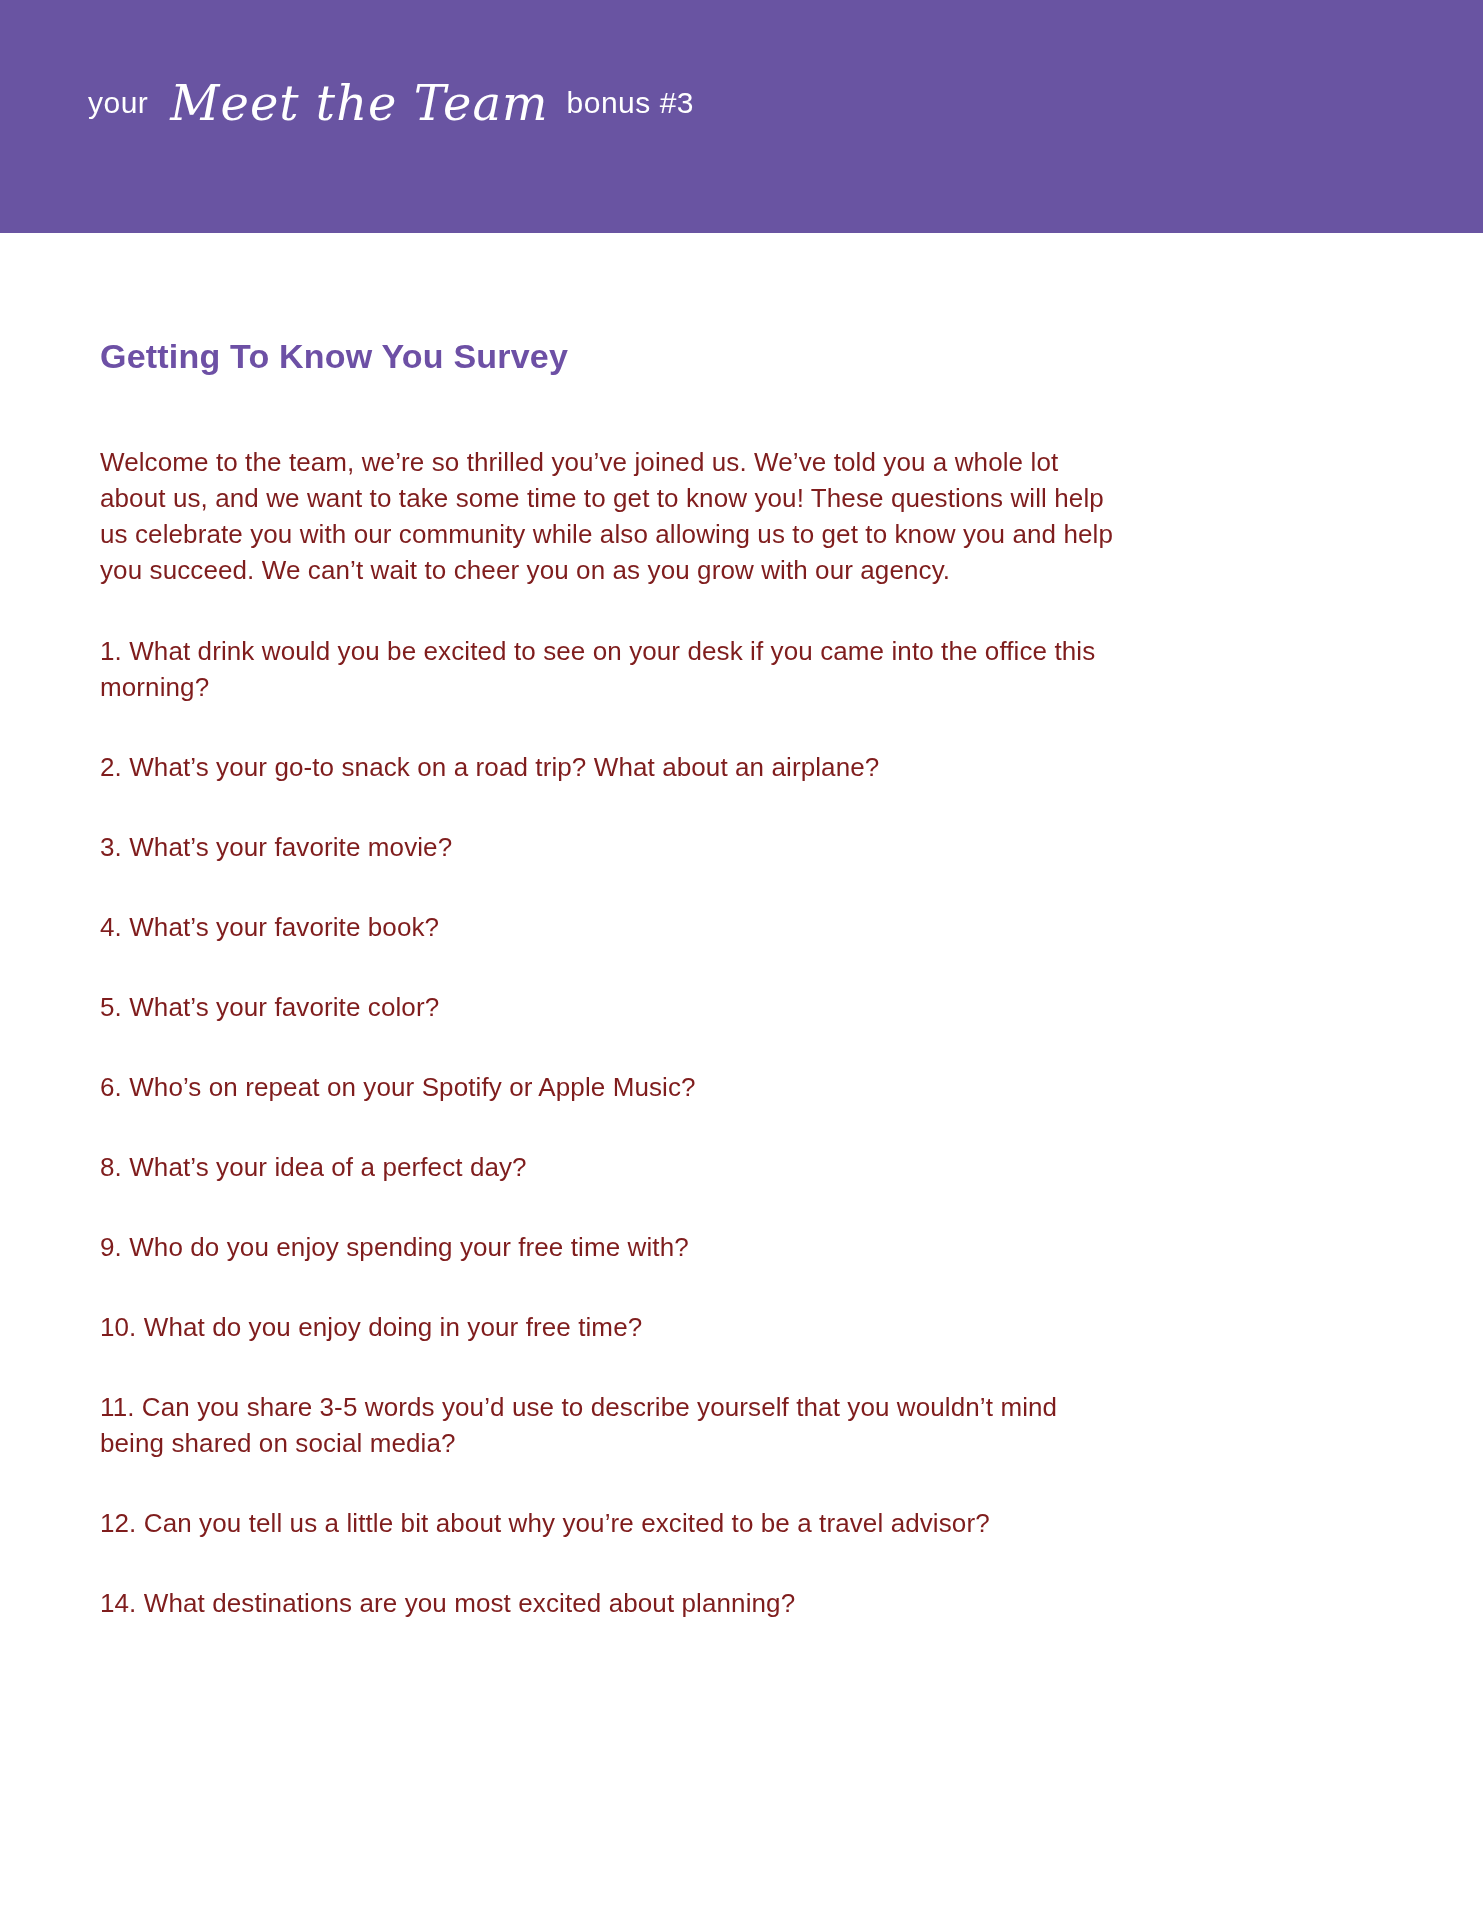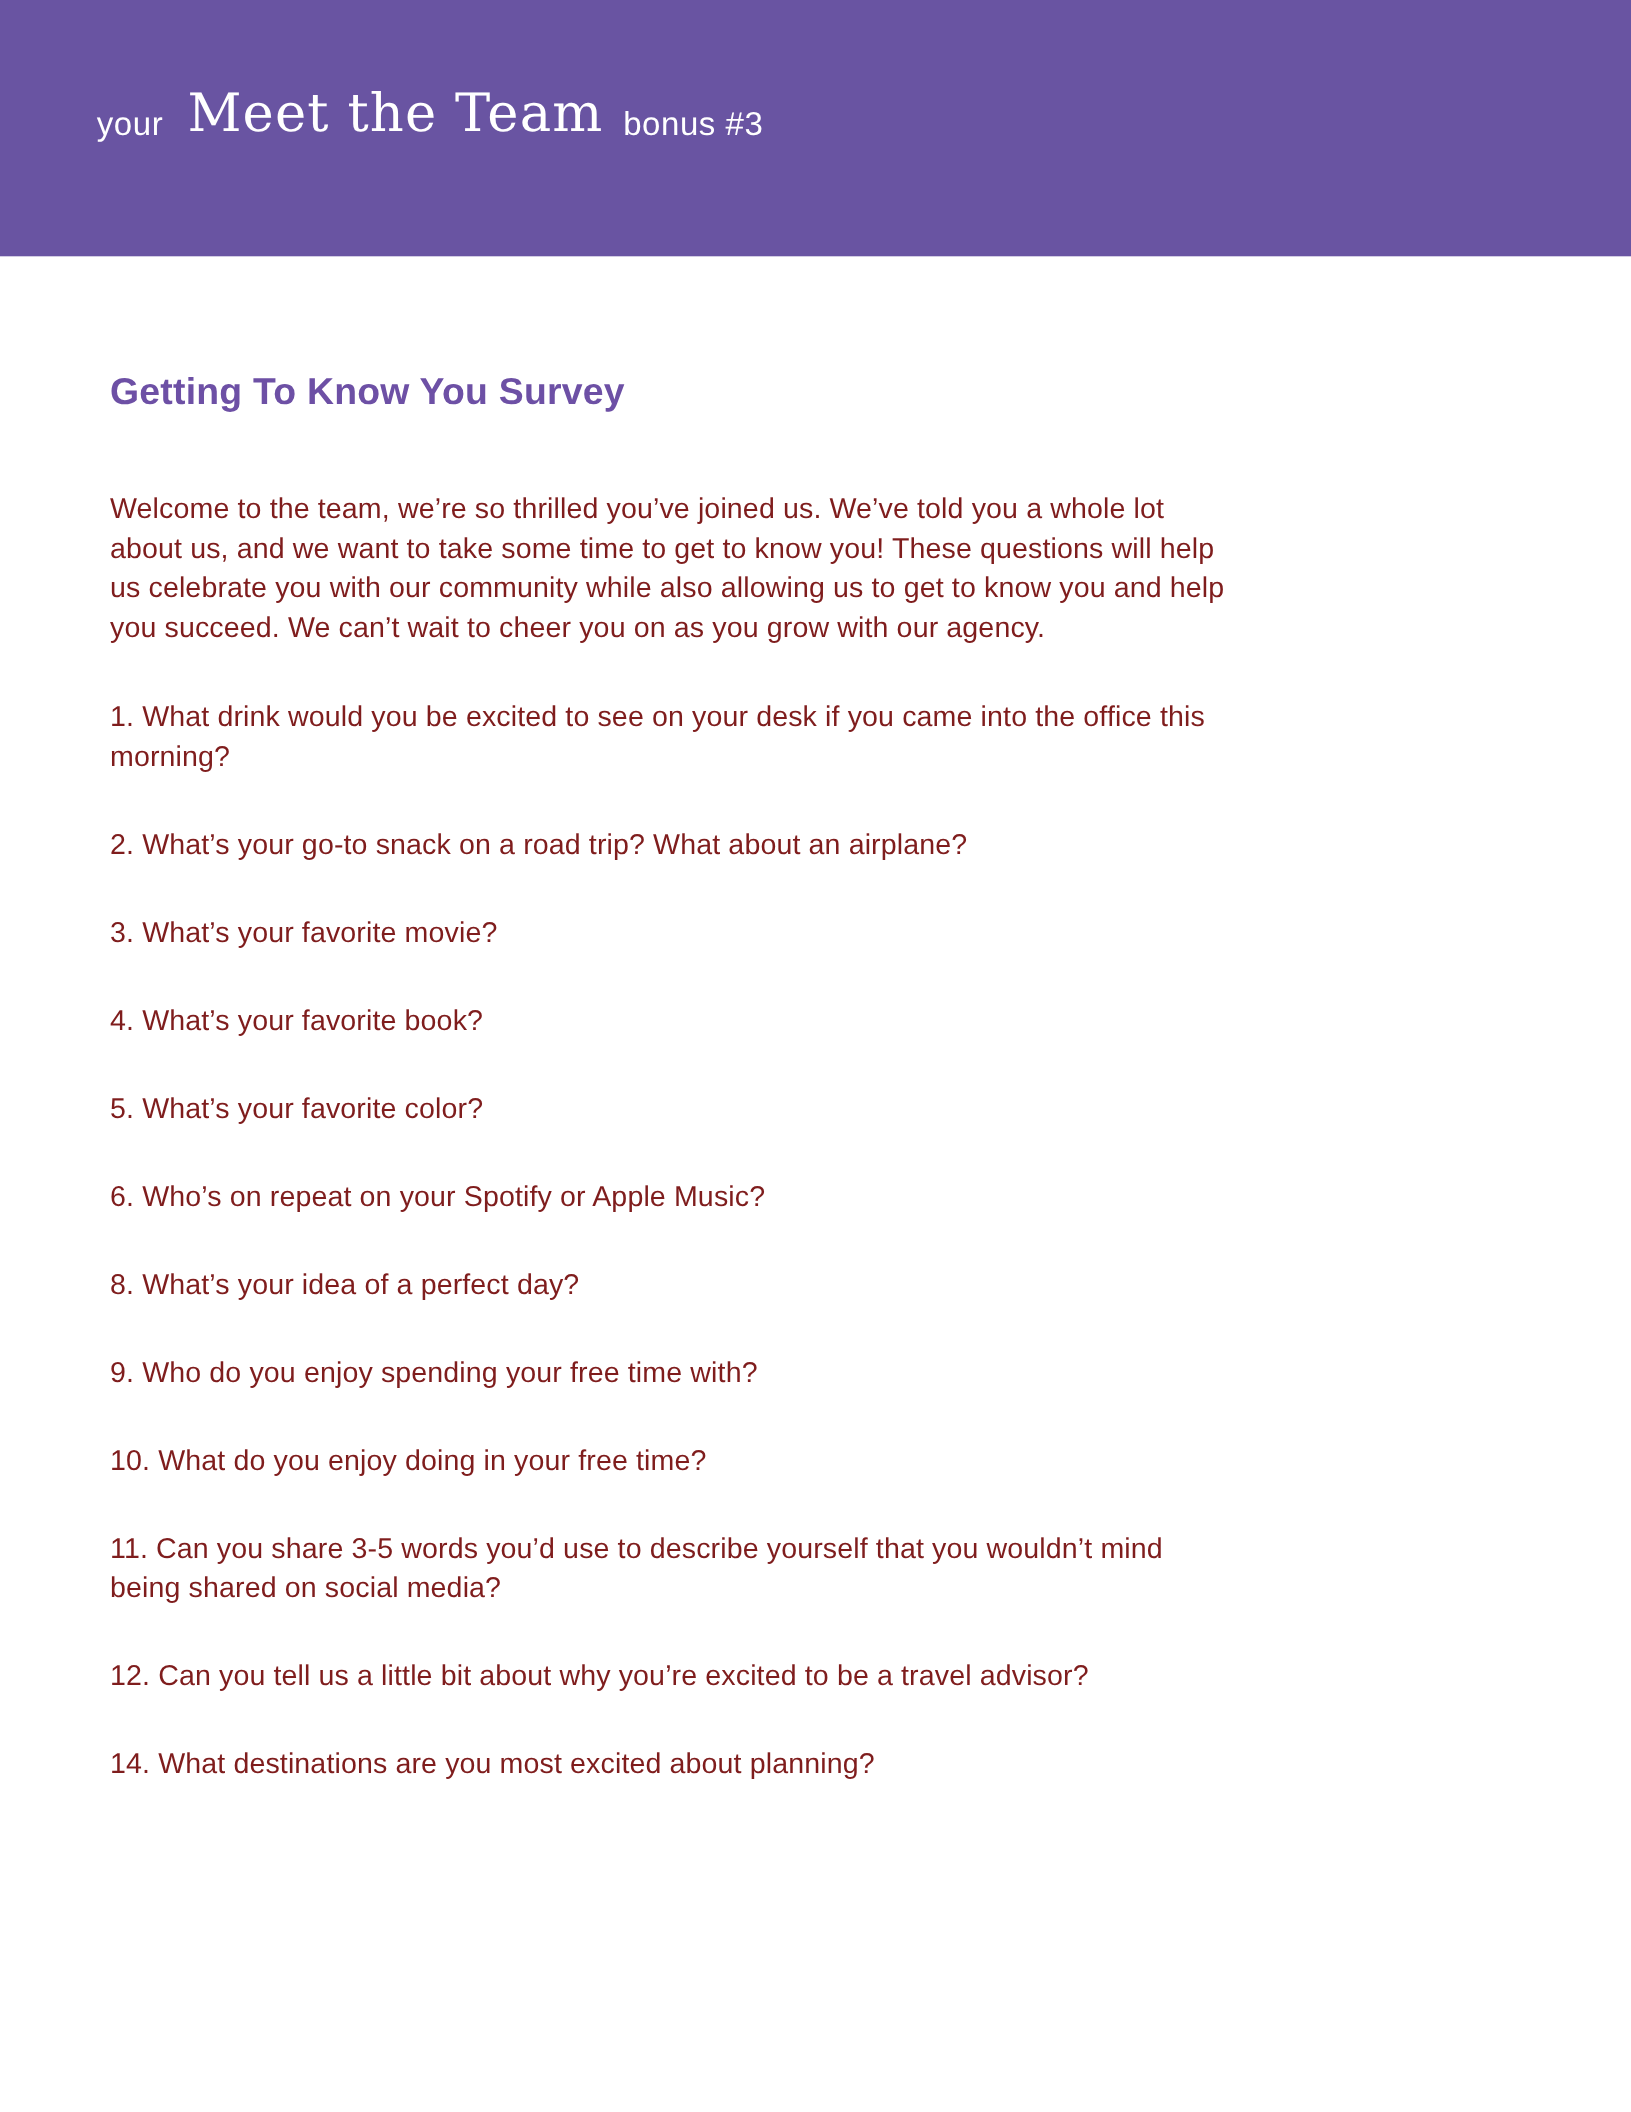--- a/index.html
+++ b/index.html
@@ -20,33 +20,34 @@
     width: 100%;
     height: 233px;
     background: #6954A2;
     display: flex;
     align-items: center;
     padding: 0 40px 28px 88px;
   }
 
   .banner-line {
     display: flex;
-    align-items: flex-end;
+    align-items: center;
     color: #ffffff;
     white-space: nowrap;
   }
 
   .banner-prefix {
     font-size: 30px;
     font-weight: 400;
     letter-spacing: 0.5px;
   }
 
   .banner-script {
     font-family: "DejaVu Serif", serif;
+    font-style: italic;
     font-weight: 500;
     font-size: 48px;
     margin: 0 18px 0 22px;
     letter-spacing: 1px;
   }
 
   .banner-suffix {
     font-size: 30px;
     font-weight: 400;
     letter-spacing: 0.5px;

